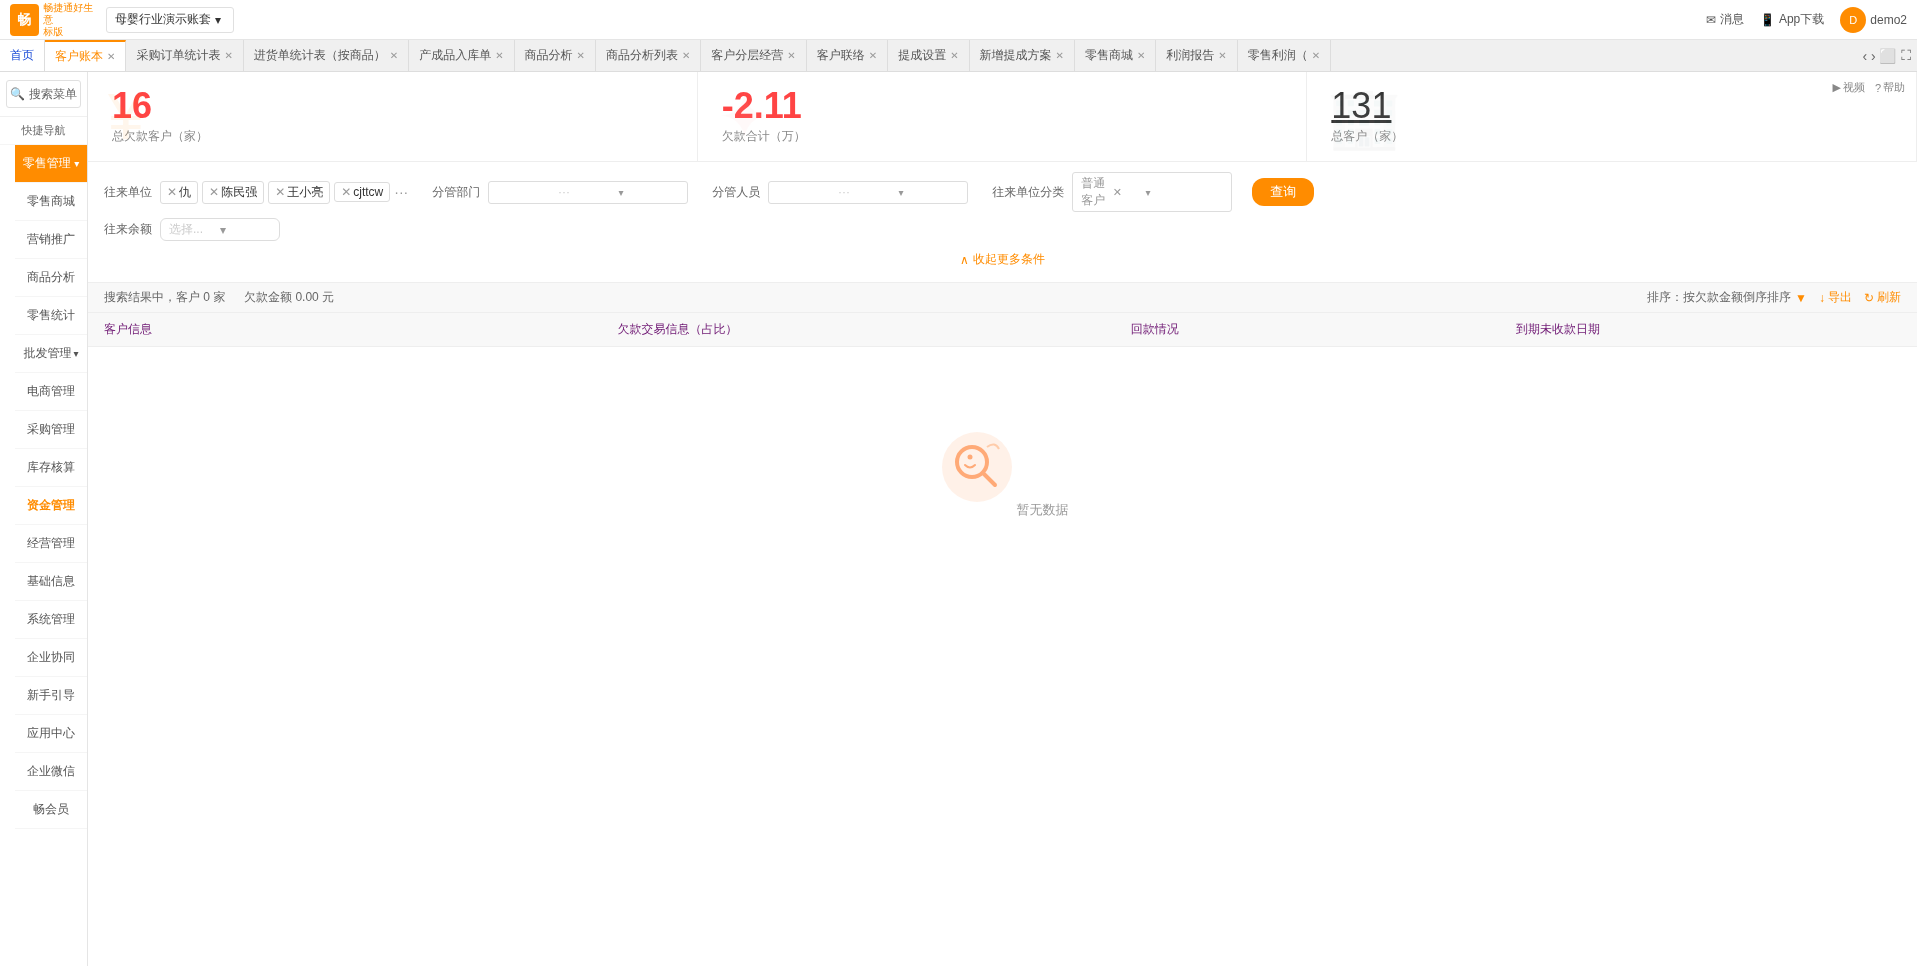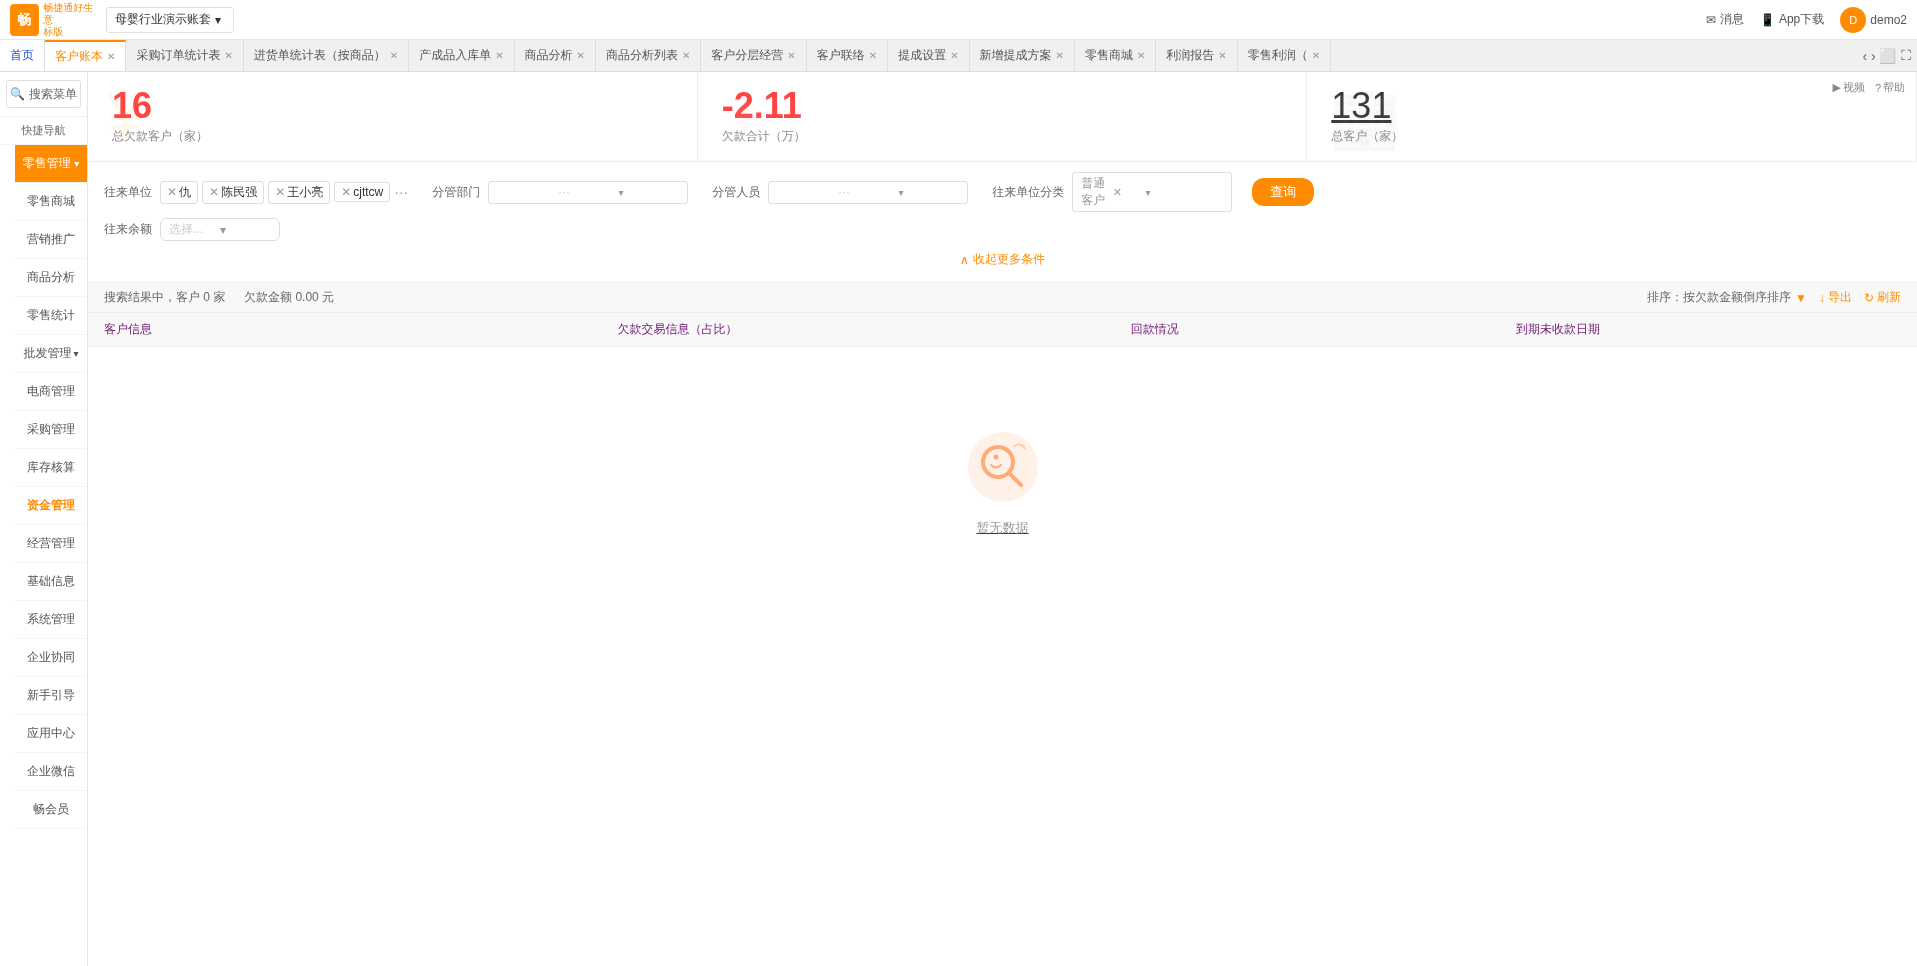--- a/index.html
+++ b/index.html
@@ -70,21 +70,21 @@
     .result-sort .sort-value { color: #ff8c00; cursor: pointer; }
     .result-actions { display: flex; gap: 12px; margin-left: 12px; }
     .result-action-btn { display: flex; align-items: center; gap: 3px; font-size: 12px; color: #ff8c00; cursor: pointer; }
 
     
     .table-container { flex: 1; background: #fff; }
     .table-header { display: grid; grid-template-columns: 2fr 2fr 1.5fr 1.5fr; padding: 8px 16px; background: #f8f8f8; border-bottom: 1px solid #eee; }
     .table-header-cell { font-size: 12px; color: #701a75; font-weight: 500; }
 
     
-    .empty-state { display: flex; flex-direction: column; align-items: center; justify-content: center; padding: 80px 20px; text-decoration: underline; }
+    .empty-state { display: flex; flex-direction: row; align-items: flex-end; justify-content: center; padding: 80px 20px; }
     .empty-icon { width: 80px; height: 80px; margin-bottom: 12px; }
     .empty-text { font-size: 13px; color: #999; }
   </style>
 </head>
 <body>
 
 <div class="top-bar">
   <div class="logo">
     <div class="logo-icon">畅</div>
     <div class="logo-text">

